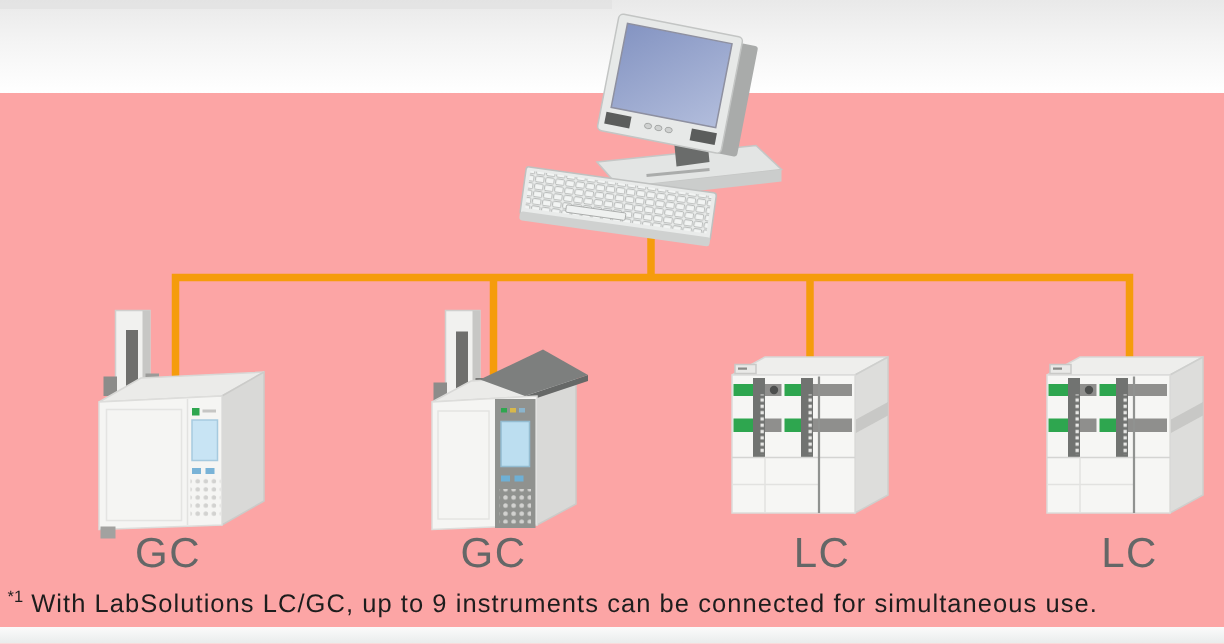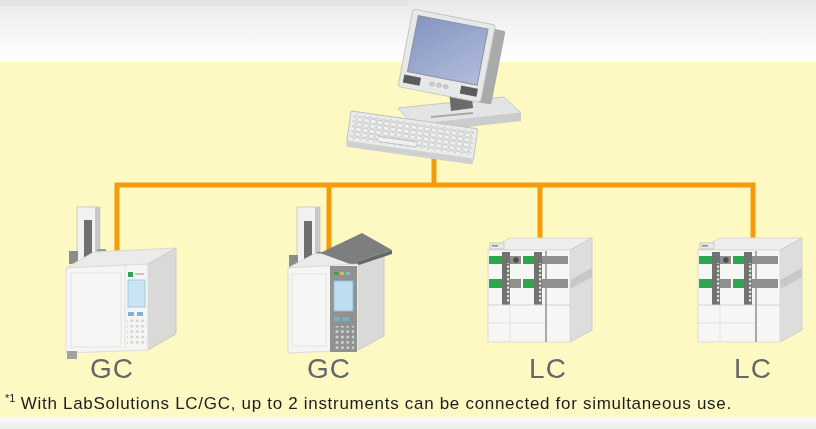--- a/index.html
+++ b/index.html
@@ -1,18 +1,18 @@
 <!DOCTYPE html>
 <html><head>
 <meta charset="utf-8">
 <style>
   html,body{margin:0;padding:0;background:#fff;}
   .scene{
     position:relative;width:816px;height:429px;overflow:hidden;
-    background:#fef9c3;font-family:"Liberation Sans",sans-serif;
+    background:#fca5a5;font-family:"Liberation Sans",sans-serif;
   }
   .bg-top{position:absolute;left:0;top:0;width:816px;height:62px;
     background:linear-gradient(180deg,#e9e9e9 0%,#f4f4f4 45%,#ffffff 100%);}
   .bg-top-strip{position:absolute;left:0;top:0;width:408px;height:6px;background:#e0e0e0;opacity:.6;}
   .bg-bottom{position:absolute;left:0;bottom:0;width:816px;height:11px;
     background:linear-gradient(180deg,#fbfbfb,#e9ecec);}
   svg.diagram{position:absolute;left:0;top:0;}
   .cable{stroke:var(--cable,#F59C0C);stroke-width:5;fill:none;}
   .green-chip{fill:var(--green,#2EA64F);}
   .inst-label{
@@ -150,14 +150,14 @@
       <line x1="546" y1="251" x2="546" y2="342" stroke="#909290" stroke-width="1.5"></line>
     </g>
     <use href="#lc-unit" x="210"></use>
   </svg>
 
   <div class="inst-label" style="left:112px">GC</div>
   <div class="inst-label" style="left:329px">GC</div>
   <div class="inst-label" style="left:548px">LC</div>
   <div class="inst-label" style="left:753px">LC</div>
 
-  <div class="footnote"><sup>*1</sup><span> With LabSolutions LC/GC, up to 2 instruments can be connected for simultaneous use.</span></div>
+  <div class="footnote"><sup>*1</sup><span> With LabSolutions LC/GC, up to 9 instruments can be connected for simultaneous use.</span></div>
 </div>
 
 </body></html>

